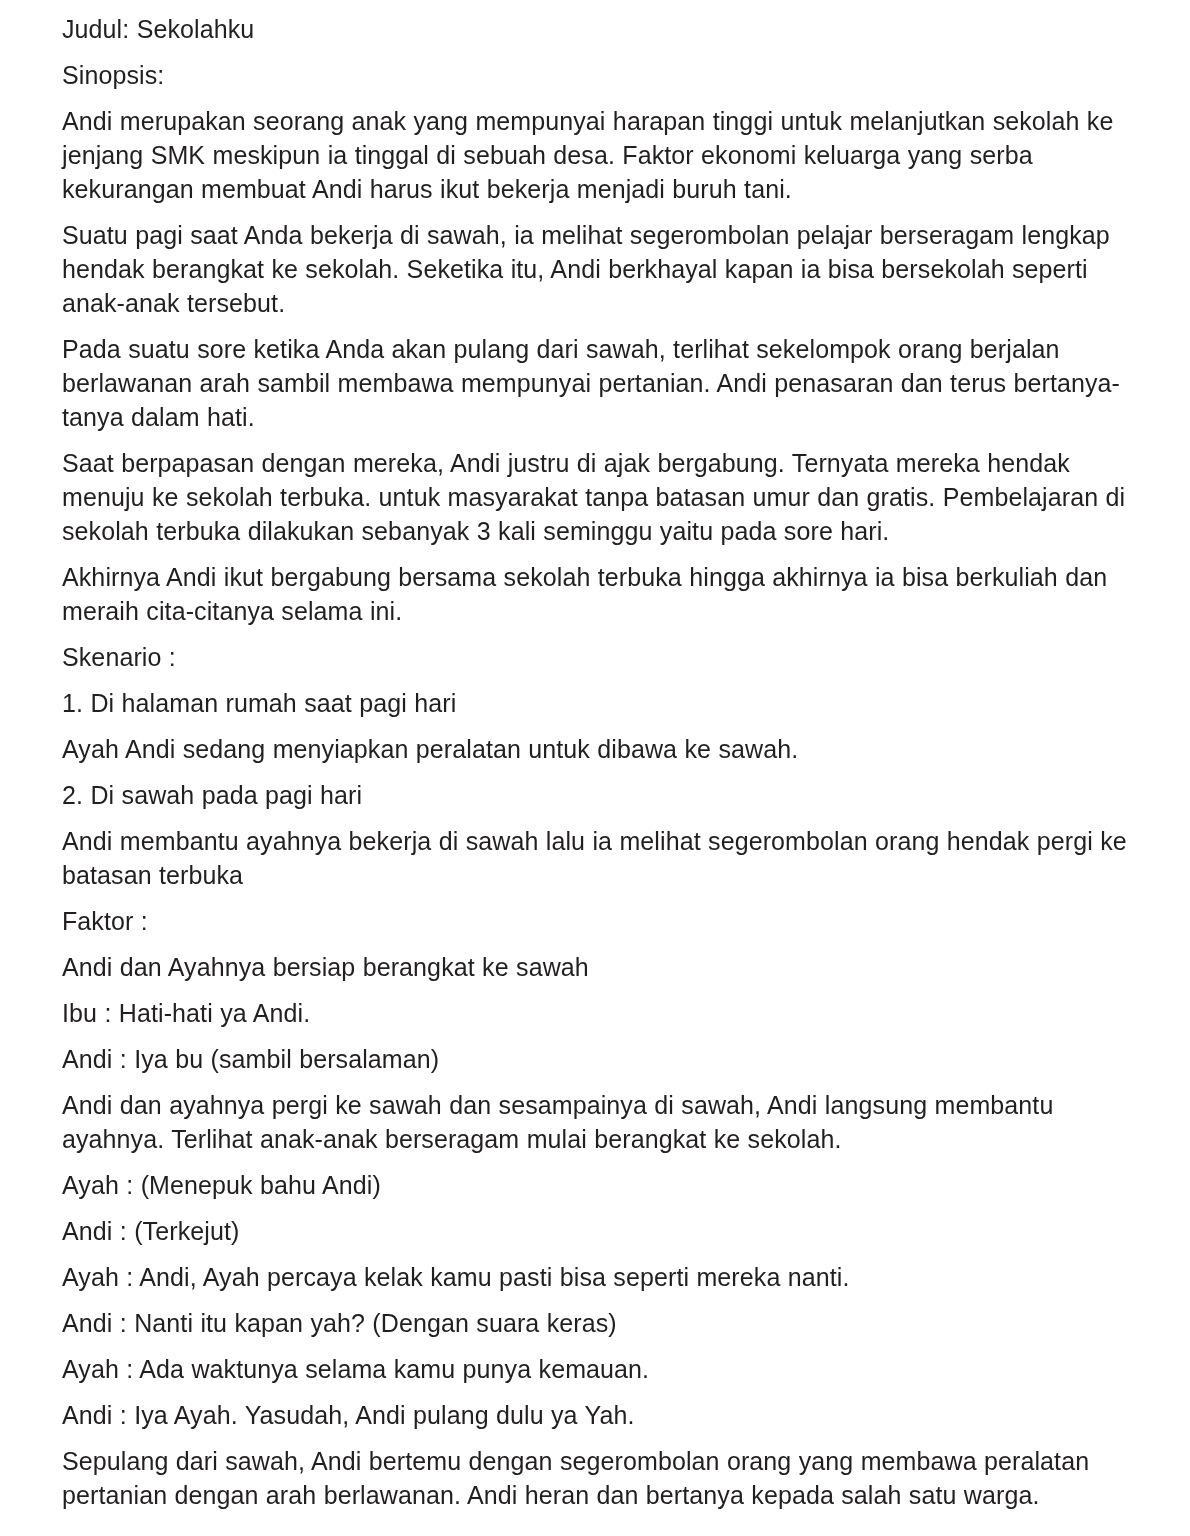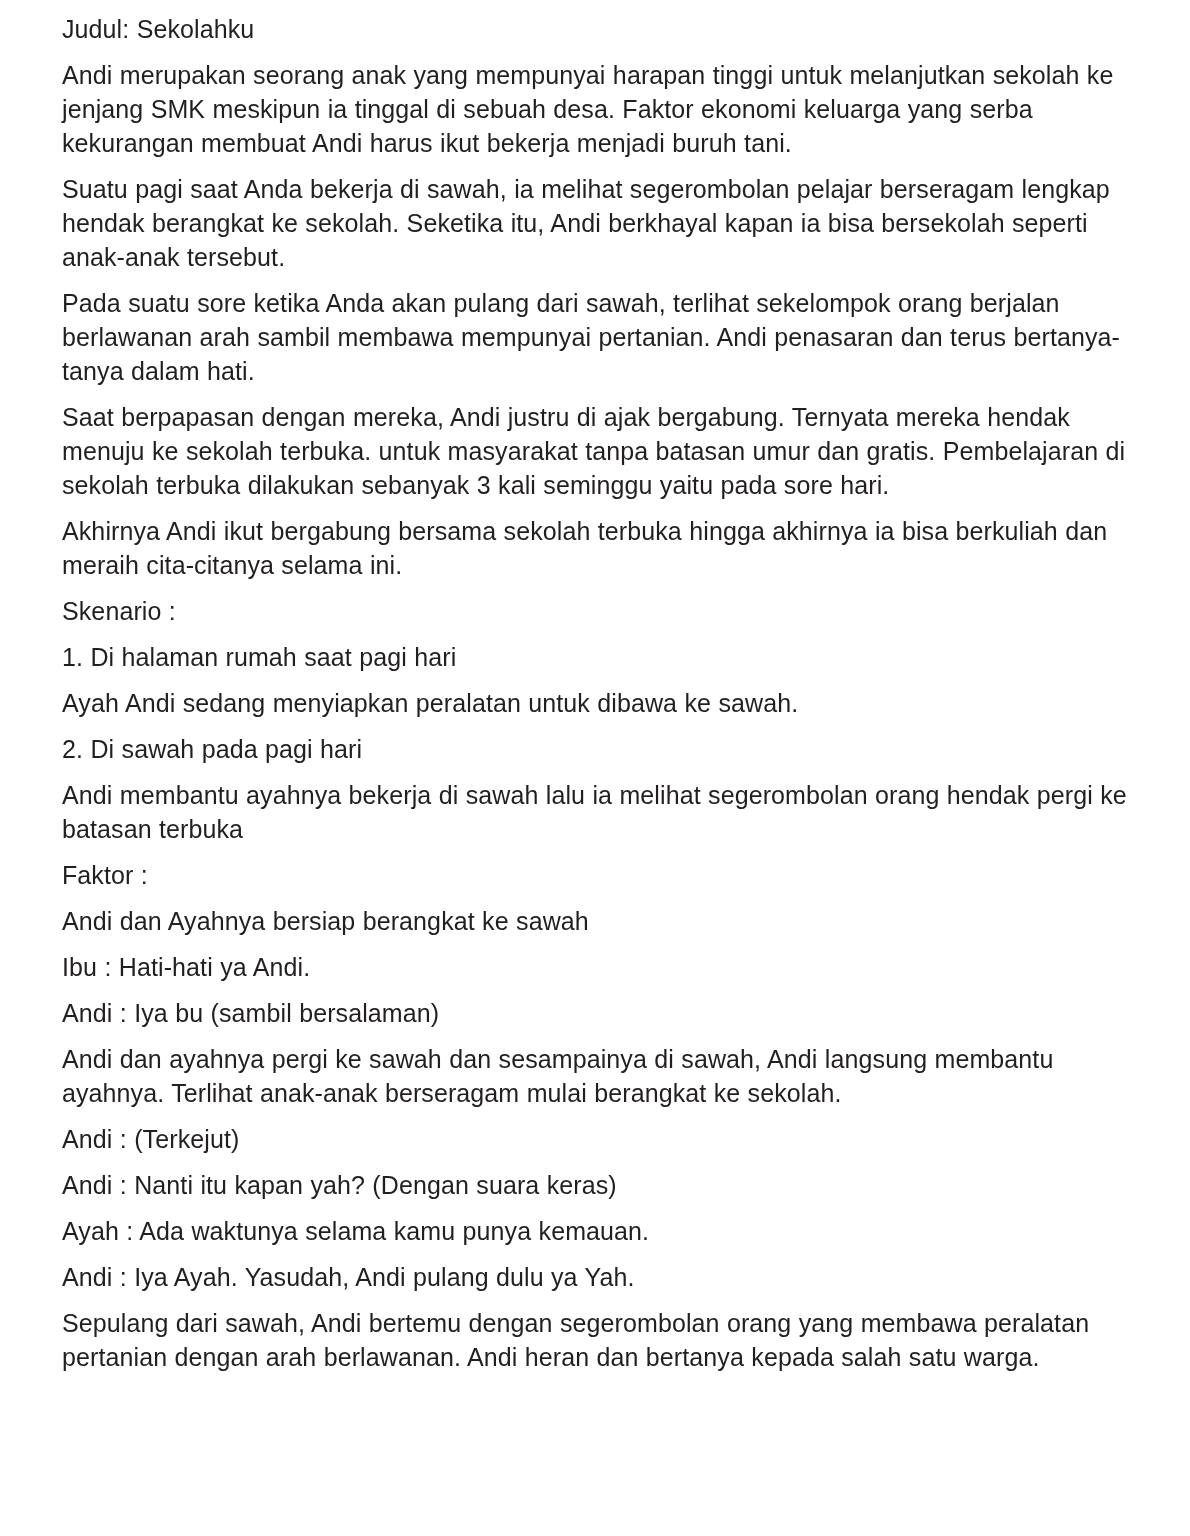--- a/index.html
+++ b/index.html
@@ -44,40 +44,43 @@
   }
 </style>
 </head>
 <body>
 
 <div class="page">
   <div class="doc-body">
 
     <p class="para label">Judul: Sekolahku</p>
 
+    <p class="para label">Sinopsis:</p>
 
     <p class="para">Andi merupakan seorang anak yang mempunyai harapan tinggi untuk melanjutkan sekolah ke jenjang SMK meskipun ia tinggal di sebuah desa. Faktor ekonomi keluarga yang serba kekurangan membuat Andi harus ikut bekerja menjadi buruh tani.</p>
     <p class="para">Suatu pagi saat Anda bekerja di sawah, ia melihat segerombolan pelajar berseragam lengkap hendak berangkat ke sekolah. Seketika itu, Andi berkhayal kapan ia bisa bersekolah seperti anak-anak tersebut.</p>
     <p class="para">Pada suatu sore ketika Anda akan pulang dari sawah, terlihat sekelompok orang berjalan berlawanan arah sambil membawa mempunyai pertanian. Andi penasaran dan terus bertanya-tanya dalam hati.</p>
     <p class="para">Saat berpapasan dengan mereka, Andi justru di ajak bergabung. Ternyata mereka hendak menuju ke sekolah terbuka. untuk masyarakat tanpa batasan umur dan gratis. Pembelajaran di sekolah terbuka dilakukan sebanyak 3 kali seminggu yaitu pada sore hari.</p>
     <p class="para">Akhirnya Andi ikut bergabung bersama sekolah terbuka hingga akhirnya ia bisa berkuliah dan meraih cita-citanya selama ini.</p>
 
     <p class="para label">Skenario :</p>
 
     <p class="para">1. Di halaman rumah saat pagi hari</p>
     <p class="para">Ayah Andi sedang menyiapkan peralatan untuk dibawa ke sawah.</p>
     <p class="para">2. Di sawah pada pagi hari</p>
     <p class="para">Andi membantu ayahnya bekerja di sawah lalu ia melihat segerombolan orang hendak pergi ke batasan terbuka</p>
 
     <p class="para label">Faktor :</p>
 
     <p class="para">Andi dan Ayahnya bersiap berangkat ke sawah</p>
     <p class="para">Ibu : Hati-hati ya Andi.</p>
     <p class="para">Andi : Iya bu (sambil bersalaman)</p>
     <p class="para">Andi dan ayahnya pergi ke sawah dan sesampainya di sawah, Andi langsung membantu ayahnya. Terlihat anak-anak berseragam mulai berangkat ke sekolah.</p>
+    <p class="para">Ayah : (Menepuk bahu Andi)</p>
     <p class="para">Andi : (Terkejut)</p>
+    <p class="para">Ayah : Andi, Ayah percaya kelak kamu pasti bisa seperti mereka nanti.</p>
     <p class="para">Andi : Nanti itu kapan yah? (Dengan suara keras)</p>
     <p class="para">Ayah : Ada waktunya selama kamu punya kemauan.</p>
     <p class="para">Andi : Iya Ayah. Yasudah, Andi pulang dulu ya Yah.</p>
     <p class="para">Sepulang dari sawah, Andi bertemu dengan segerombolan orang yang membawa peralatan pertanian dengan arah berlawanan. Andi heran dan bertanya kepada salah satu warga.</p>
 
   </div>
 </div>
 
 </body></html>

